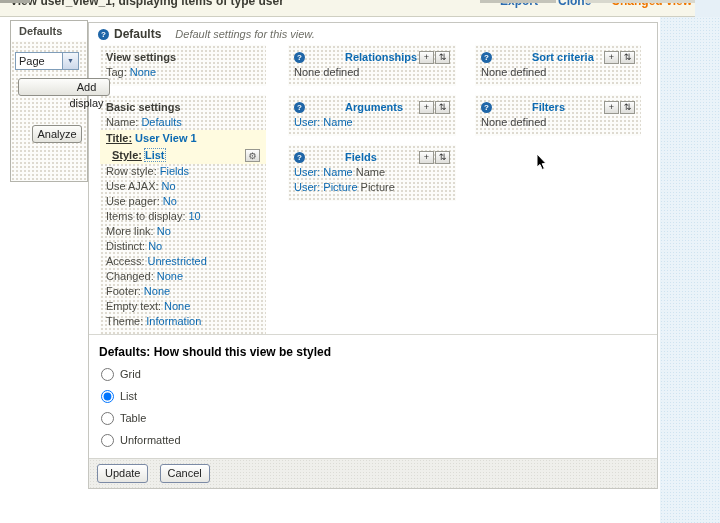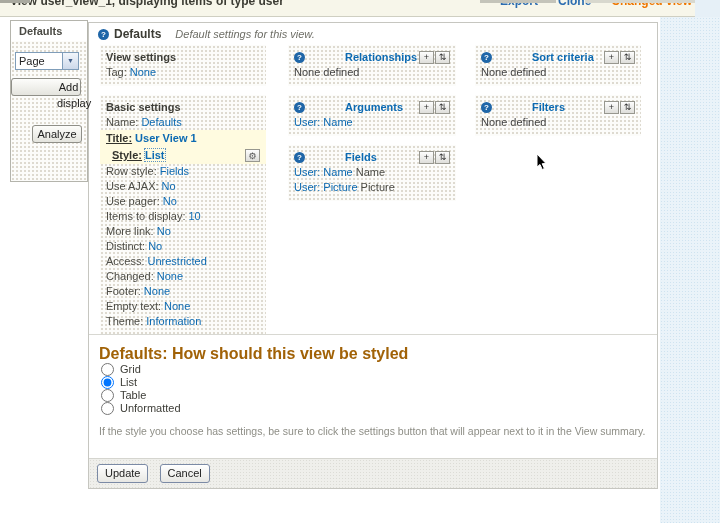--- a/index.html
+++ b/index.html
@@ -57,21 +57,21 @@
   .fake-select .sel-text { flex:1; line-height:16px; padding-left:3px; color:#222; overflow:hidden; }
   .fake-select .sel-arrow {
     width:16px; border-left:1px solid #7f9db9; text-align:center;
     background:linear-gradient(#f2f6fb,#cdd9ea); color:#44618b; font-size:7px; line-height:16px;
   }
   .push-btn {
     position:absolute; height:18px; background:linear-gradient(#fdfdfb,#e4e4de);
     border:1px solid #8f8f88; border-radius:3px; color:#222; font-size:11px;
     text-align:center; line-height:16px; cursor:pointer;
   }
-  .btn-add-display { left:0; top:37px; width:70px;padding-left:45px; }
+  .btn-add-display { left:7px; top:37px; width:92px;padding-left:45px; }
   .btn-analyze { left:21px; top:84px; width:50px; }
 
   
   .main-box {
     position:absolute; left:88px; top:22px; width:570px; height:467px;
     background:#fff; border:1px solid #c6c6c0;
   }
   .summary-header { position:absolute; left:9px; top:4px; display:flex; align-items:center; }
   .summary-header .disp-name { font-size:12px; font-weight:bold; color:#3c3c34; margin-left:5px; }
   .summary-header .disp-desc { font-size:11px; font-style:italic; color:#6e6e66; margin-left:14px; }
@@ -108,22 +108,22 @@
   .val-outline { outline:1px dotted #5c93c4; }
   .gear-btn {
     float:right; width:15px; height:13px; border:1px solid #97978f; margin-top:1px;
     background:linear-gradient(#fdfdfd,#dededa); font-size:9px; line-height:12px;
     text-align:center; color:#555; cursor:pointer;
   }
 
   
   .form-divider { position:absolute; left:0; right:0; top:311px; border-top:1px solid #d8d8d2; }
   .style-form { position:absolute; left:10px; top:322px; right:10px; }
-  .form-title { font-size:16px; font-weight:bold; color:#a16207; }
-  .radio-row { display:flex; align-items:center; line-height:13px; color:#3d3d37; }
+  .form-title { font-size:12px; font-weight:bold; color:#000000; }
+  .radio-row { margin-top:9px; display:flex; align-items:center; line-height:13px; color:#3d3d37; }
   .radio-row input { margin:0 6px 0 2px; }
   .form-help { margin-top:10px; color:#8e8e86; font-size:10.5px; white-space:nowrap; overflow:hidden; }
   .form-actions {
     position:absolute; left:0; right:0; bottom:0; height:30px;
     border-top:1px solid #d5d5cf; padding:5px 0 0 8px;
     background-color:#efefeb;
     background-image:radial-gradient(#dcdcd6 30%, rgba(0,0,0,0) 32%);
     background-size:3px 3px;
   }
   .form-btn {

